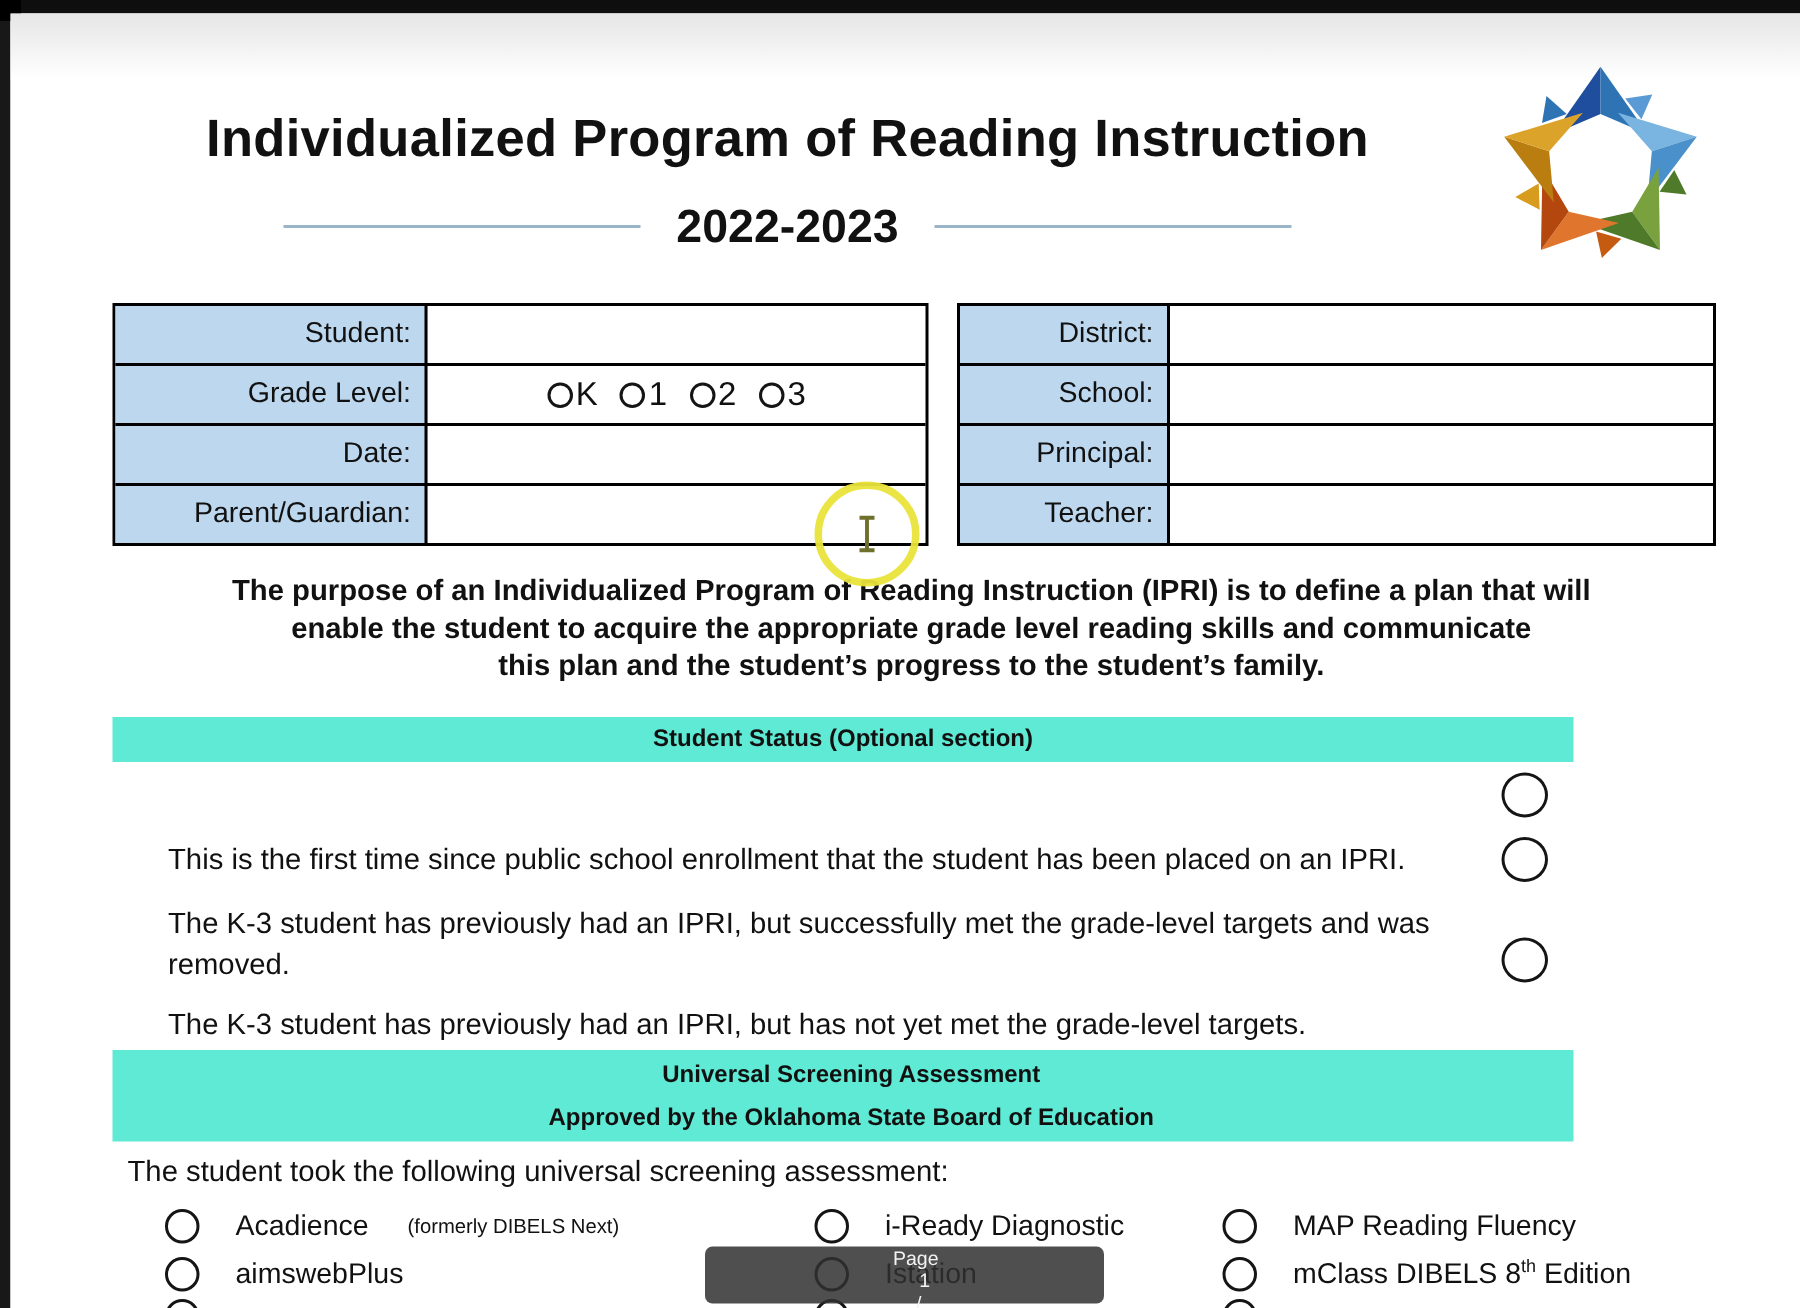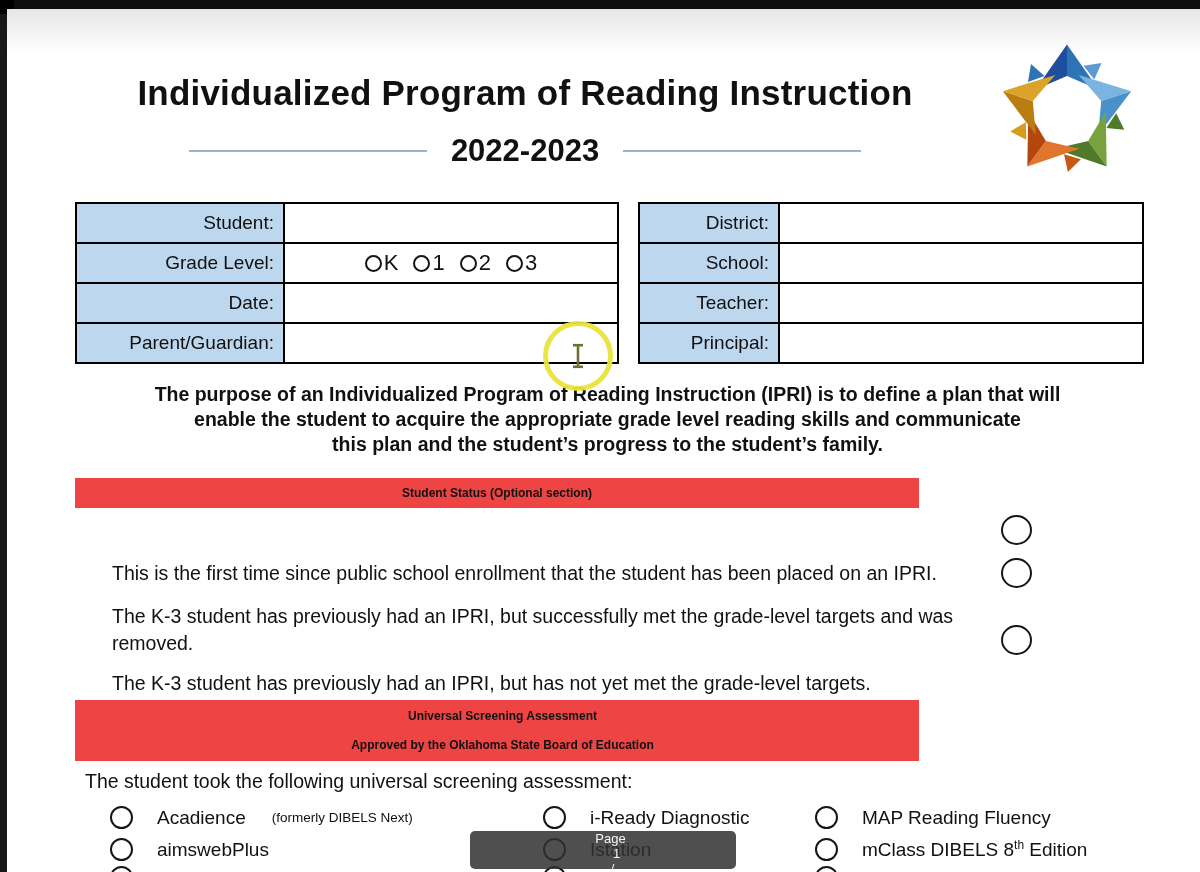--- a/index.html
+++ b/index.html
@@ -35,22 +35,22 @@
   .r-lg{width:31px;height:30px;}
   #grade-group{display:flex;align-items:center;gap:15px;margin:0 auto;}
   .grade-opt{display:flex;align-items:center;gap:2px;}
   .grade-opt .glabel{font-size:22px;}
 
   #cursor-halo{left:536px;top:312px;width:70px;height:70px;border:5px solid rgba(233,228,59,.95);
     border-radius:50%;box-sizing:border-box;display:flex;align-items:center;justify-content:center;}
 
   #purpose{left:68px;top:373px;width:1065px;text-align:center;font-weight:bold;font-size:19.5px;line-height:25px;}
 
-  .section-bar{position:absolute;left:68px;width:844px;background:#ef4444;text-align:center;
-    font-weight:bold;font-size:12px;}
+  .section-bar{position:absolute;left:68px;width:974px;background:#5eead4;text-align:center;
+    font-weight:bold;font-size:16px;}
   #status-bar{top:469px;height:30px;line-height:30px;}
   #univ-bar{top:691px;height:61px;line-height:29px;padding-top:2px;box-sizing:border-box;padding-left:11px;}
 
   .status-opt{position:absolute;left:105px;display:flex;gap:13px;align-items:flex-end;flex-direction:column;}
   .status-opt .olabel{font-size:19.5px;line-height:27px;width:920px;padding-top:2px;}
 
   #screen-intro{left:78px;top:761px;font-size:19.5px;}
 
   .assess-col{position:absolute;top:797px;display:flex;flex-direction:column;}
   .assess-row{display:flex;align-items:center;gap:24px;height:23px;}
@@ -155,25 +155,25 @@
   <div id="school-table" class="itable">
     <div class="irow">
       <div class="lcell">District:</div>
       <div class="vcell"></div>
     </div>
     <div class="irow">
       <div class="lcell">School:</div>
       <div class="vcell"></div>
     </div>
     <div class="irow">
+      <div class="lcell">Principal:</div>
+      <div class="vcell"></div>
+    </div>
+    <div class="irow">
       <div class="lcell">Teacher:</div>
-      <div class="vcell"></div>
-    </div>
-    <div class="irow">
-      <div class="lcell">Principal:</div>
       <div class="vcell"></div>
     </div>
   </div>
 
   <div id="purpose" class="abs">
     <div>The purpose of an Individualized Program of Reading Instruction (IPRI) is to define a plan that will</div>
     <div>enable the student to acquire the appropriate grade level reading skills and communicate</div>
     <div>this plan and the student’s progress to the student’s family.</div>
   </div>
 

